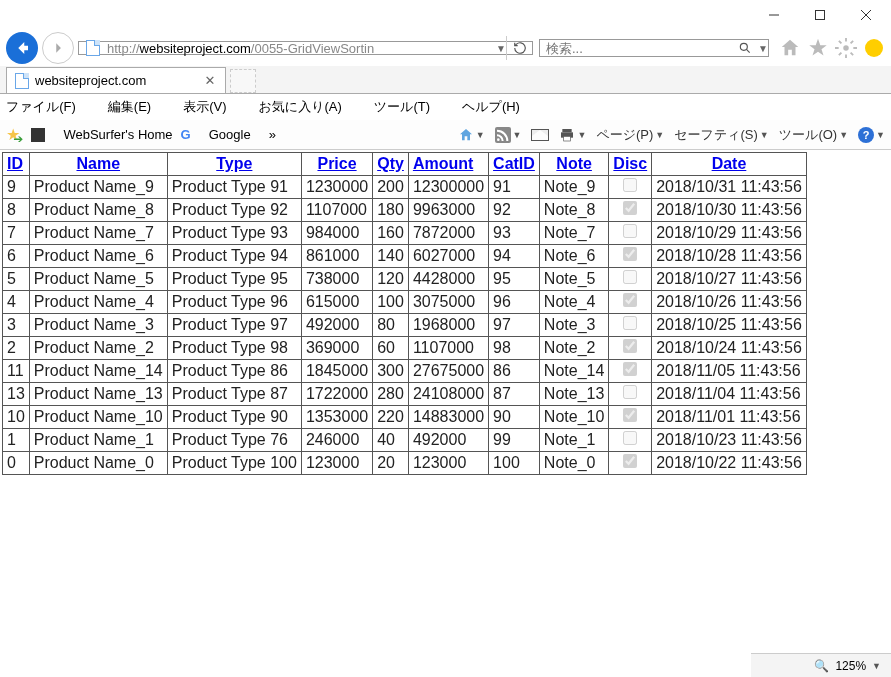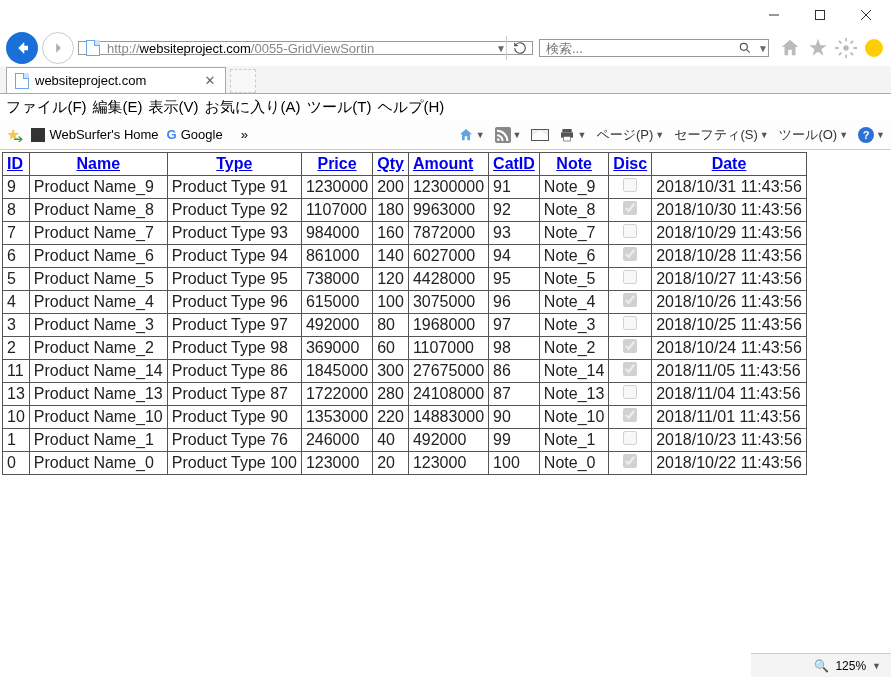--- a/index.html
+++ b/index.html
@@ -32,27 +32,27 @@
     .toolbar-icons .ti { width: 22px; height: 22px; display: flex; align-items: center; justify-content: center; color: #888; }
     .smiley { width: 18px; height: 18px; border-radius: 50%; background: #ffce00; position: relative; }
 
     
     .tabbar { height: 28px; display: flex; align-items: end; background: #f4f4f4; border-bottom: 1px solid #aaa; }
     .tab { height: 26px; min-width: 220px; display: flex; align-items: center; padding: 0 8px; border: 1px solid #aaa; border-bottom: none; background: #fff; margin-left: 6px; font-size: 13px; gap: 6px; }
     .tab .close { margin-left: auto; width: 14px; height: 14px; display: flex; align-items: center; justify-content: center; color: #666; }
     .newtab { width: 26px; height: 24px; border: 1px dashed #ccc; margin-left: 4px; background: #f8f8f8; }
 
     
-    .menubar { height: 26px; display: flex; align-items: center; padding: 0 6px; gap: 6px; font-size: 15px; }
+    .menubar { height: 26px; display: flex; align-items: center; padding: 0 6px; gap: 32px; font-size: 13px; }
 
     
     .favbar { height: 30px; display: flex; align-items: center; padding: 0 6px; gap: 8px; border-bottom: 1px solid #ccc; background: #fdfdfd; font-size: 13px; }
     .favbar .star { color: #f6c549; font-size: 16px; }
     .favbar .arrow { color: #3b9e3b; font-size: 12px; margin-left:-15px;margin-top:8px;}
-    .favbar .favitem { display: flex; align-items: center; gap: 4px; }
+    .favbar .favitem { display: flex; align-items: center; gap: 18px; }
     .favbar .spacer { flex: 1; }
     .favbar .right { display: flex; align-items: center; gap: 10px; }
     .favbar .ric { display: flex; align-items: center; gap: 2px; color: #333; }
     .favbar .ric svg { width: 16px; height: 16px; }
     .chev { font-size: 9px; color: #555; }
     .home-icon{fill:#5fa5e0;}
     .rss-icon{background:#888;width:16px;height:16px;display:flex;align-items:center;justify-content:center;border-radius:2px;}
     .mail-icon{width:18px;height:12px;border:1px solid #555;position:relative;}
     .mail-icon:before{content:"";position:absolute;top:0;left:0;right:0;height:0;border-bottom:6px solid transparent;border-left:8px solid #eee;border-right:8px solid #eee;}
     .help-icon{width:16px;height:16px;border-radius:50%;background:#2d70d6;color:#fff;font-weight:bold;display:flex;align-items:center;justify-content:center;font-size:11px;}

